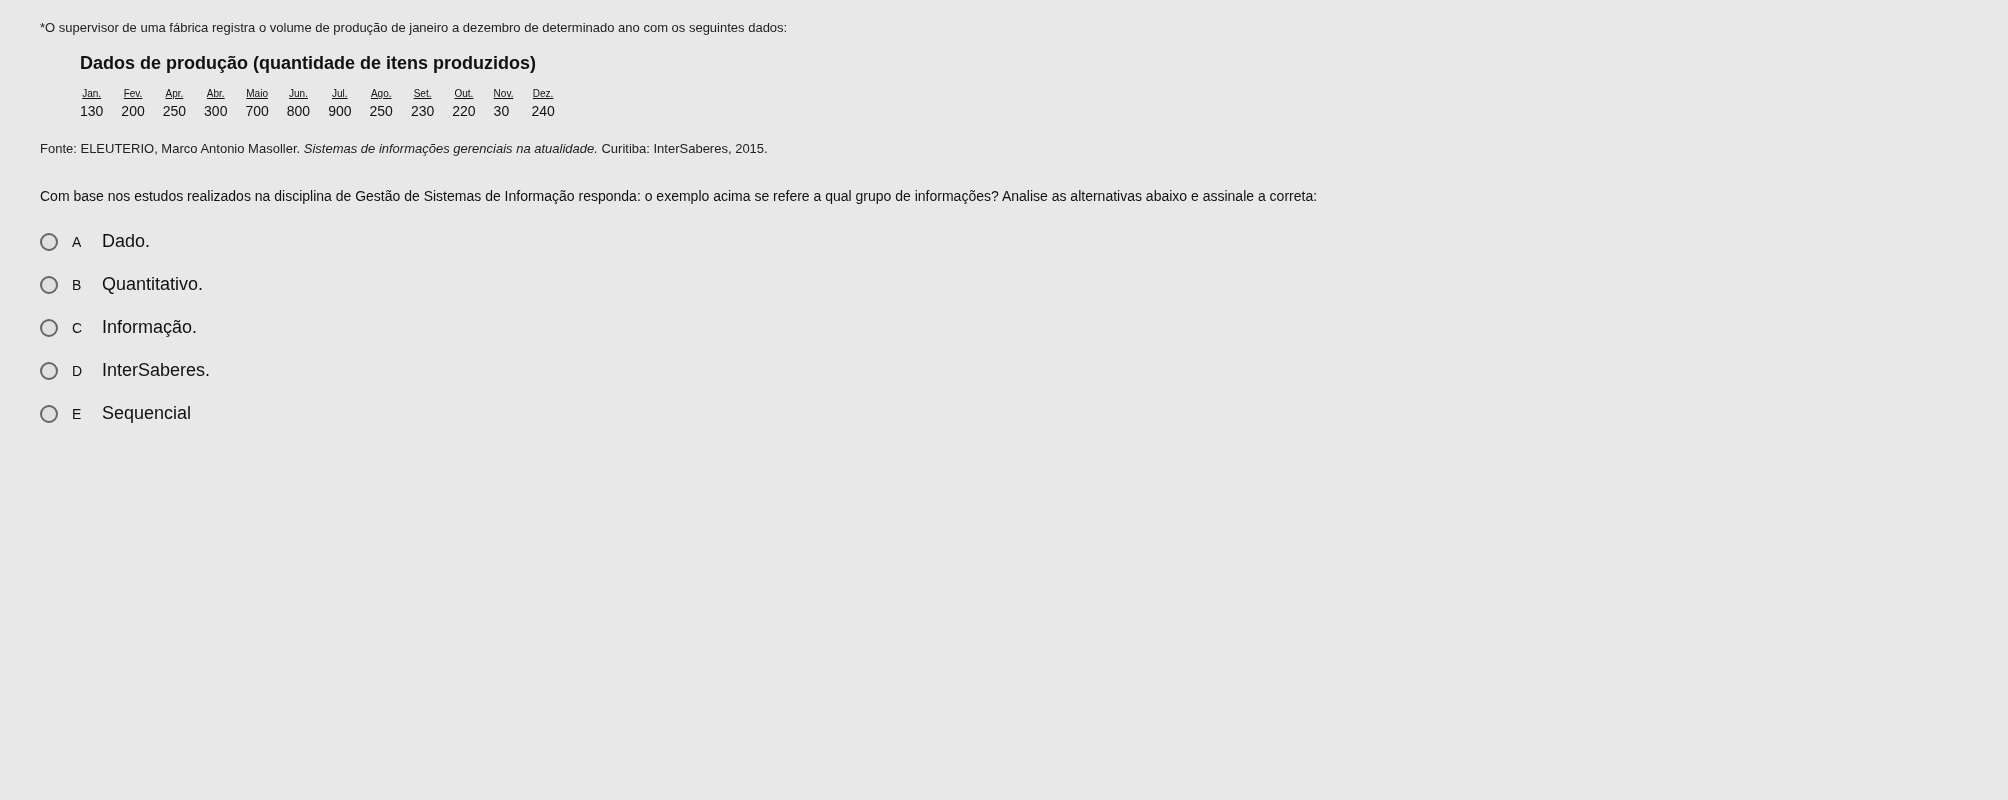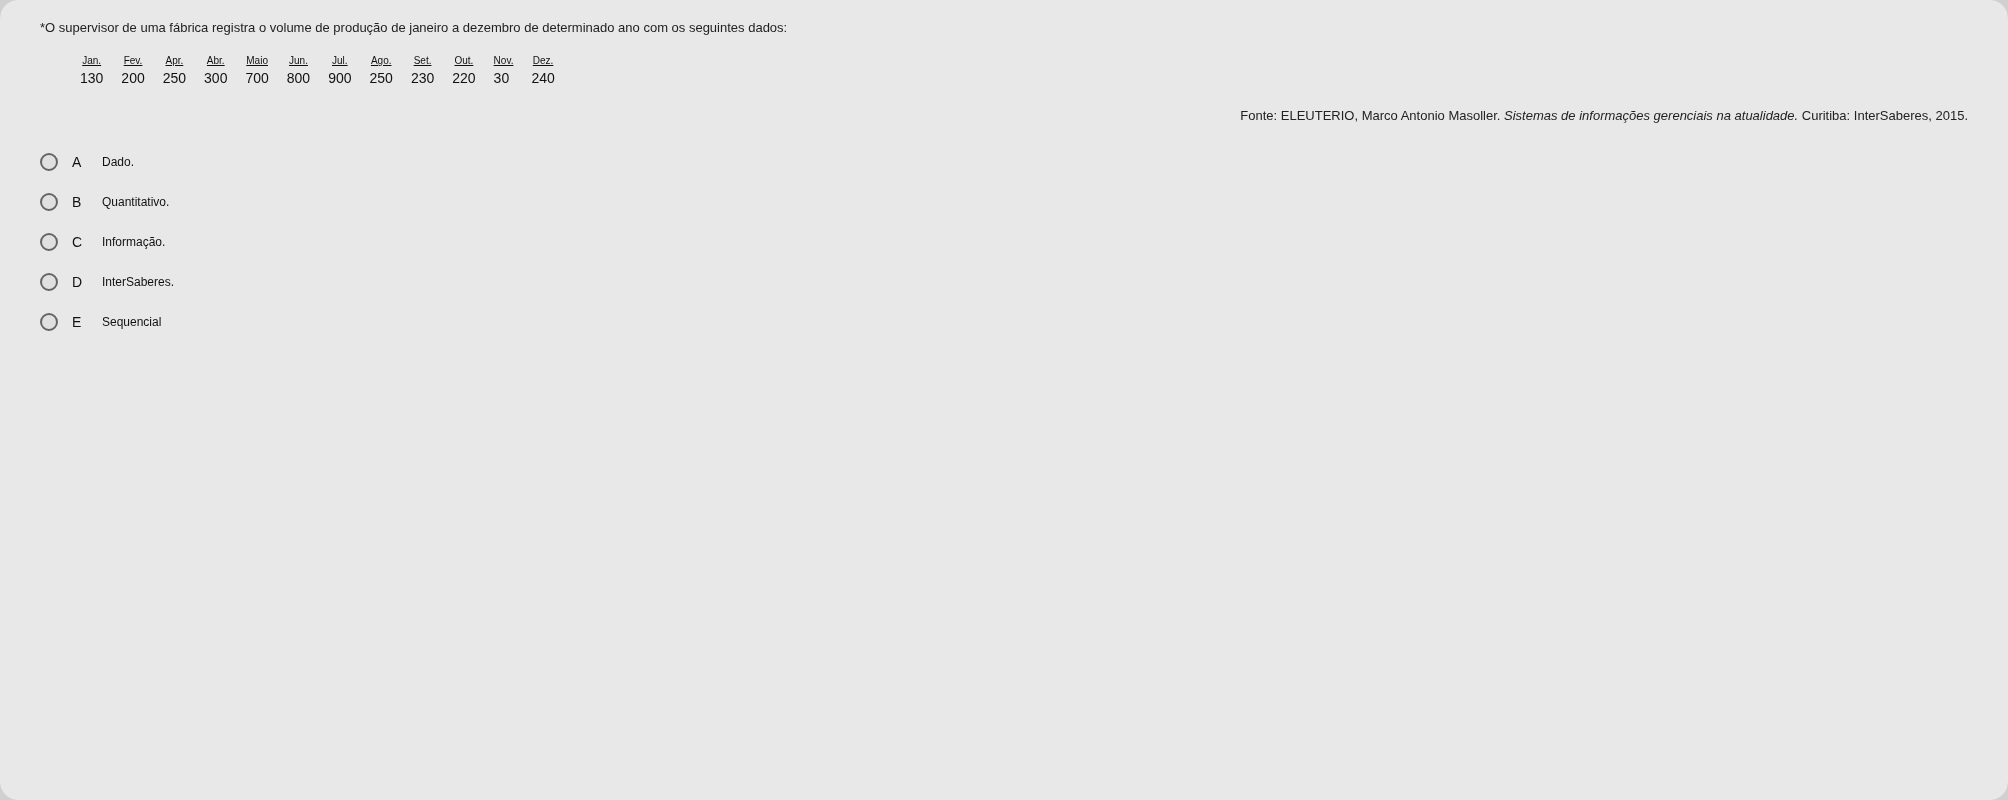--- a/index.html
+++ b/index.html
@@ -1,19 +1,18 @@
 <!DOCTYPE html>
 <html><head>
   <meta charset="utf-8">
   <style>
     * {
       box-sizing: border-box;
       margin: 0;
       padding: 0;
-      border-radius: 18px;
     }
 
     body {
       background-color: #d0d0d0;
       font-family: Arial, sans-serif;
       font-size: 14px;
       color: #111;
       width: 2008px;
       min-height: 800px;
     }
@@ -57,21 +56,20 @@
     .data-table td {
       padding: 2px 18px 2px 0;
       font-size: 14px;
     }
 
     .source-text {
       font-size: 13px;
       color: #222;
       margin-top: 10px;
       margin-bottom: 30px;
-      text-align: right;
     }
 
     .source-text em {
       font-style: italic;
     }
 
     .question-text {
       font-size: 14px;
       color: #111;
       margin-bottom: 24px;
@@ -102,31 +100,32 @@
       cursor: pointer;
     }
 
     .option-letter {
       font-size: 14px;
       font-weight: normal;
       min-width: 16px;
     }
 
     .option-text {
-      font-size: 12px;
+      font-size: 18px;
     }
   </style>
 </head>
 <body>
 
 <div class="page-container">
 
   <p class="top-note">*O supervisor de uma fábrica registra o volume de produção de janeiro a dezembro de determinado ano com os seguintes dados:</p>
 
   <div class="table-section">
+    <div class="table-title">Dados de produção (quantidade de itens produzidos)</div>
     <table class="data-table">
       <thead>
         <tr id="table-header-row">
         <th>Jan.</th>
             <th>Fev.</th>
             <th>Apr.</th>
             <th>Abr.</th>
             <th>Maio</th>
             <th>Jun.</th>
             <th>Jul.</th>
@@ -153,20 +152,21 @@
             <td>240</td>
           </tr>
       </tbody>
     </table>
   </div>
 
   <p class="source-text">
     <span>Fonte: ELEUTERIO, Marco Antonio Masoller. </span><em>Sistemas de informações gerenciais na atualidade.</em><span> Curitiba: InterSaberes, 2015.</span>
   </p>
 
+  <p class="question-text">Com base nos estudos realizados na disciplina de Gestão de Sistemas de Informação responda: o exemplo acima se refere a qual grupo de informações? Analise as alternativas abaixo e assinale a correta:</p>
 
   <ul class="options-list" id="options-list">
   <li class="option-item">
         <span class="radio-circle"></span>
         <span class="option-letter">A</span>
         <span class="option-text">Dado.</span>
       </li>
       <li class="option-item">
         <span class="radio-circle"></span>
         <span class="option-letter">B</span>

